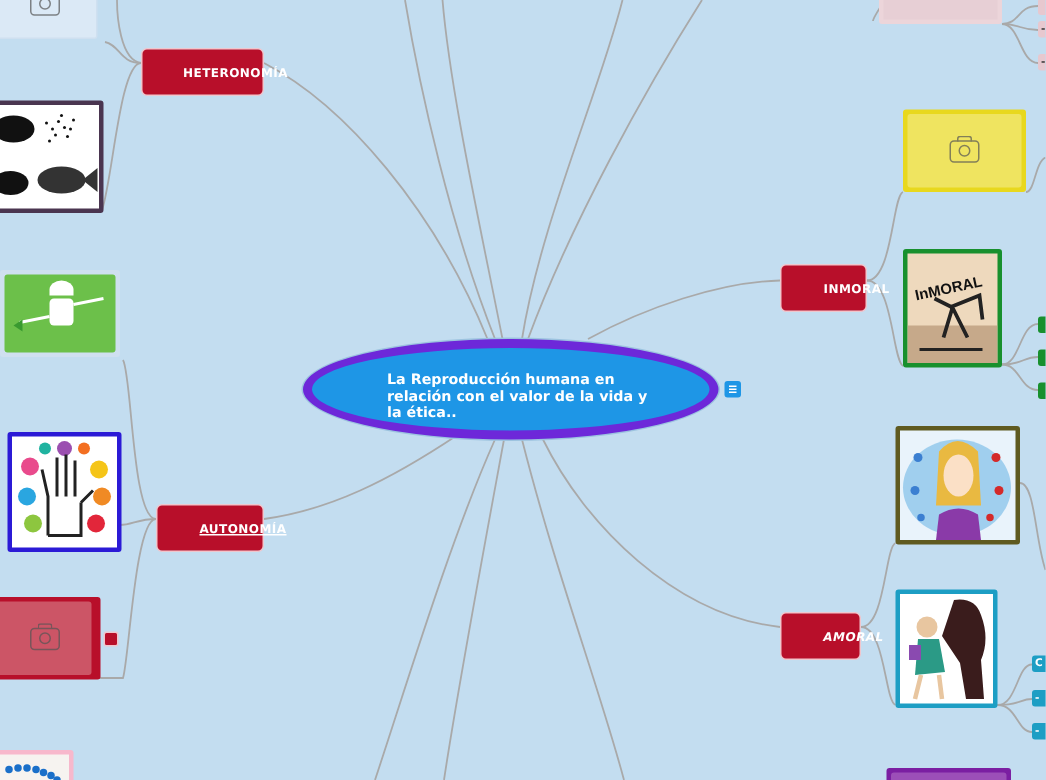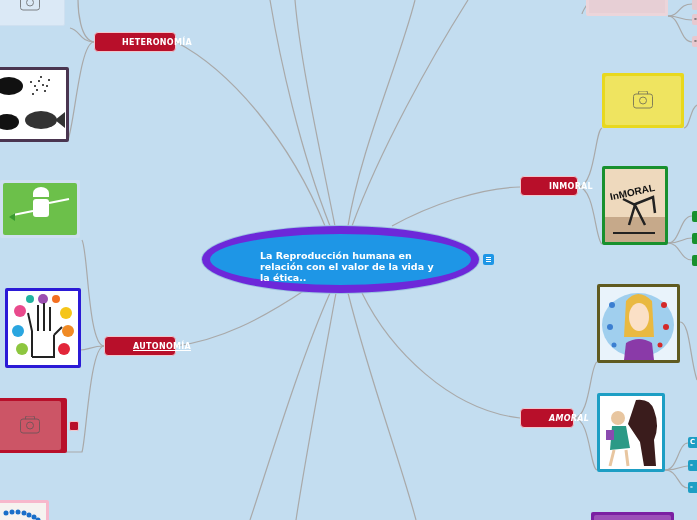--- a/index.html
+++ b/index.html
@@ -1,23 +1,23 @@
 <!DOCTYPE html>
 <html><head>
 <meta charset="utf-8">
 <style>
   html,body{margin:0;padding:0;}
   body{width:697px;height:520px;overflow:hidden;background:#c3ddf0;position:relative;font-family:"DejaVu Sans","Liberation Sans",sans-serif;}
   svg.links{position:absolute;left:0;top:0;width:697px;height:520px;}
   .node{position:absolute;box-sizing:border-box;}
-  .root{left:202px;top:226px;width:277px;height:67px;border-radius:50%;background:#1e96e6;border:8px solid #6d28d9;box-shadow:0 0 0 1px #9cc3df;}
+  .root{left:202px;top:226px;width:277px;height:67px;border-radius:50%;background:#1e96e6;border:6px solid #6d28d9;box-shadow:0 0 0 1px #9cc3df;}
   .root .title{position:absolute;left:50px;top:16px;width:180px;color:#fff;font-weight:bold;font-size:9.5px;line-height:11px;}
   .note-btn{position:absolute;left:483px;top:254px;width:11px;height:11px;background:#1e96e6;border-radius:2px;}
   .note-btn i{position:absolute;left:3px;width:5px;height:1px;background:#fff;}
-  .branch{background:#b80f2a;color:#fff;font-weight:bold;font-size:8px;letter-spacing:.3px;border-radius:4px;border:1px solid #f0c6cd;display:flex;align-items:center;justify-content:center;height:20px;padding-left:44px;}
+  .branch{background:#b80f2a;color:#fff;font-weight:bold;font-size:8px;letter-spacing:.3px;border-radius:4px;border:1px solid #f0c6cd;display:flex;align-items:center;justify-content:center;height:32px;padding-left:44px;}
   .branch.u{text-decoration:underline;}
   .img{position:absolute;box-sizing:border-box;border-radius:2px;overflow:hidden;}
   .cam{position:absolute;left:50%;top:50%;transform:translate(-50%,-50%);width:18px;height:13px;border:1.3px solid #555;border-radius:3px;opacity:.7;}
   .cam:after{content:"";position:absolute;left:5px;top:2px;width:6px;height:6px;border:1.3px solid #555;border-radius:50%;}
   .cam:before{content:"";position:absolute;left:4px;top:-4px;width:8px;height:3px;border:1.3px solid #555;border-bottom:none;border-radius:2px 2px 0 0;}
   .tag{position:absolute;height:11px;width:10px;border-radius:2px 0 0 2px;font-size:7px;color:#fff;font-weight:bold;line-height:11px;padding-left:2px;box-sizing:border-box;overflow:hidden;}
 </style>
 </head>
 <body>
 

